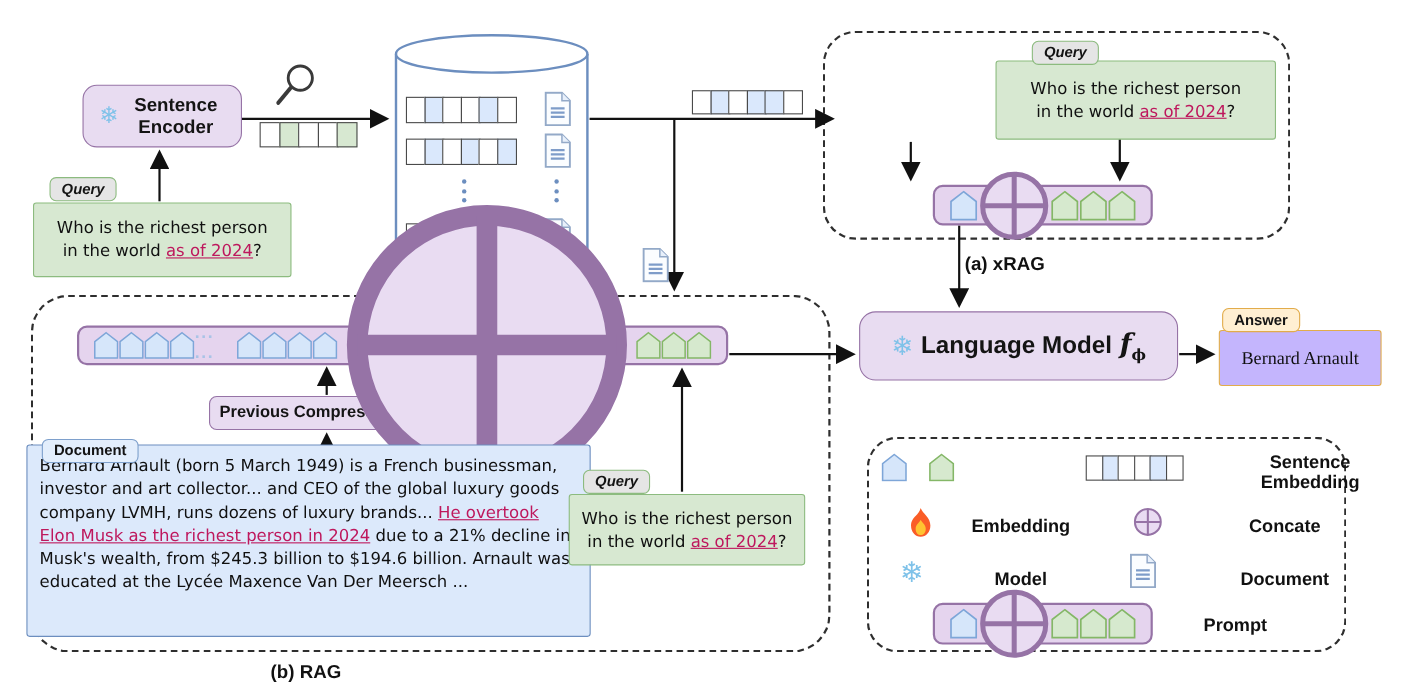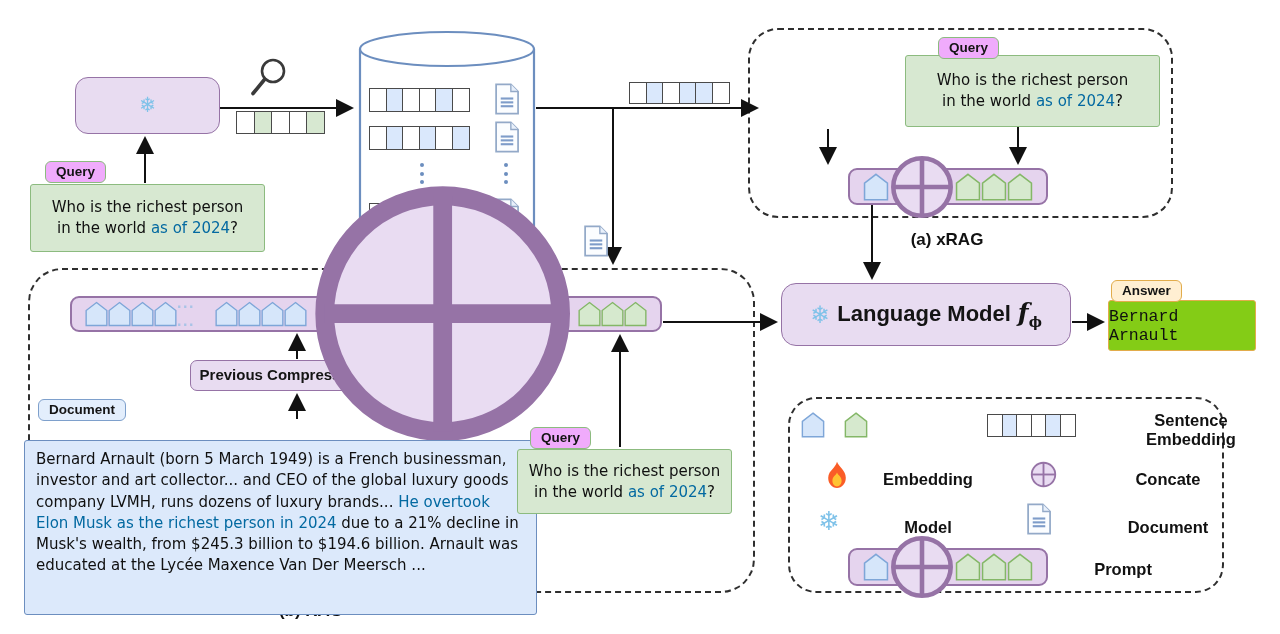--- a/index.html
+++ b/index.html
@@ -8,37 +8,37 @@
   .abs{position:absolute;box-sizing:border-box;}
   
   #arrows{position:absolute;left:0;top:0;z-index:1;pointer-events:none;}
   
   .node{position:absolute;z-index:2;display:flex;align-items:center;justify-content:center;gap:7px;
         background:#E8DCF1;border:1.9px solid #9673A6;box-sizing:border-box;
         font-weight:700;color:#141414;}
   .nlabel{line-height:1.12;text-align:center;}
   
   .dashed{position:absolute;z-index:0;border:2px dashed #2e2e2e;box-sizing:border-box;background:transparent;}
-  .caption{position:absolute;z-index:2;font-weight:700;font-size:17px;color:#111;text-align:center;}
+  .caption{position:absolute;z-index:2;font-weight:700;font-size:17px;color:#111;}
   
   .tag{position:absolute;z-index:4;padding:2px 10px 3px;border-radius:6px;font-weight:700;font-size:13.5px;
        box-sizing:border-box;color:#141414;}
-  .tag.green{background:#f0abfc;border:1.6px solid #8CBB7F;}
+  .tag.green{background:#e5e5e5;border:1.6px solid #8CBB7F;font-style:italic;}
   .tag.blue{background:#E3EEFC;border:1.6px solid #7EA0CC;}
   .tag.orange{background:#FFEFD2;border:1.6px solid #E2AC4B;}
   .qbody{position:absolute;z-index:3;display:flex;align-items:center;justify-content:center;text-align:center;
          background:#D7E8D1;border:1.6px solid #8CBB7F;border-radius:3px;
          font-family:"DejaVu Sans",sans-serif;font-size:15px;line-height:1.38;color:#101010;}
   .docbody{position:absolute;z-index:3;background:#DCE9FB;border:1.6px solid #6C8EBF;border-radius:3px;
          font-family:"DejaVu Sans",sans-serif;font-size:15px;line-height:1.42;color:#101010;
          padding:8px 11px;text-align:left;}
   .ansbody{position:absolute;z-index:3;display:flex;align-items:center;justify-content:center;
-         background:#84cc16;border:1.8px solid #E2AC4B;border-radius:3px;
-         font-family:Liberation Mono, monospace;font-size:16.5px;color:#101010;}
-  .red{color:#0369a1;}
+         background:#c4b5fd;border:1.8px solid #E2AC4B;border-radius:3px;
+         font-family:Liberation Serif, serif;font-size:16.5px;color:#101010;}
+  .red{color:#be185d;text-decoration:underline;}
   
   .cells{position:absolute;z-index:3;display:flex;}
   .cells i{display:block;box-sizing:border-box;border:1.5px solid #4a4a4a;margin-left:-1.5px;}
   .cells i:first-child{margin-left:0;}
   .cs19 i{width:19px;height:23px;} .cs18a i{width:18px;height:22px;}
   .cs18b i{width:18px;height:24px;} .cs16 i{width:16px;height:23px;}
   
   .bar{position:absolute;z-index:3;display:flex;align-items:center;justify-content:space-between;
        background:#E5D4EE;border:2px solid #9673A6;border-radius:9px;box-sizing:border-box;padding:0 13px;}
   .bar .token{width:26px;height:28px;display:block;}
@@ -96,20 +96,21 @@
 
   <div class="dashed" style="left:748px;top:28px;width:425px;height:190px;border-radius:30px;"></div>
   <div class="dashed" style="left:28px;top:268px;width:727px;height:325px;border-radius:34px;"></div>
   <div class="dashed" style="left:788px;top:397px;width:436px;height:196px;border-radius:28px;"></div>
 
   <div class="caption" style="left:877px;top:230px;width:140px;">(a) xRAG</div>
   <div class="caption" style="left:246px;top:601px;width:130px;">(b) RAG</div>
 
   <div class="node" style="left:75px;top:77px;width:145px;height:57px;border-radius:13px;font-size:17px;">
     <span class="snow" style="font-size:21px;">❄</span>
+    <span class="nlabel" style="width:90px;">Sentence Encoder</span>
   </div>
 
   <div class="tag green" style="left:45px;top:161px;">Query</div>
   <div class="qbody" style="left:30px;top:184px;width:233px;height:66px;">
     <span>
       <span>Who is the richest person</span><br>
       <span>in the world </span><span class="red">as of 2024</span><span>?</span>
     </span>
   </div>
 
@@ -335,21 +336,21 @@
           <polygon points="15,1.5 28.5,12 28.5,31.5 1.5,31.5 1.5,12" fill="#D6E9CE" stroke="#84B767" stroke-width="1.8"></polygon>
         </svg>
       </span>
     </div>
 
   <div class="node" style="left:190px;top:360px;width:250px;height:31px;border-radius:7px;font-size:15px;">
     <span class="nlabel">Previous Compressor (Optional)</span>
   </div>
 
   <div class="tag blue" style="left:38px;top:399px;">Document</div>
-  <div class="docbody" style="left:24px;top:440px;width:489px;height:157px;">
+  <div class="docbody" style="left:24px;top:404px;width:489px;height:157px;">
     <span>Bernard Arnault (born 5 March 1949) is a French businessman, investor and art collector... and CEO of the global luxury goods company LVMH, runs dozens of luxury brands... </span><span class="red">He overtook Elon Musk as the richest person in 2024</span><span> due to a 21% decline in Musk's wealth, from $245.3 billion to $194.6 billion. Arnault was educated at the Lycée Maxence Van Der Meersch ...</span>
   </div>
 
   <div class="tag green" style="left:530px;top:427px;">Query</div>
   <div class="qbody" style="left:517px;top:449px;width:213px;height:63px;">
     <span>
       <span>Who is the richest person</span><br>
       <span>in the world </span><span class="red">as of 2024</span><span>?</span>
     </span>
   </div>

